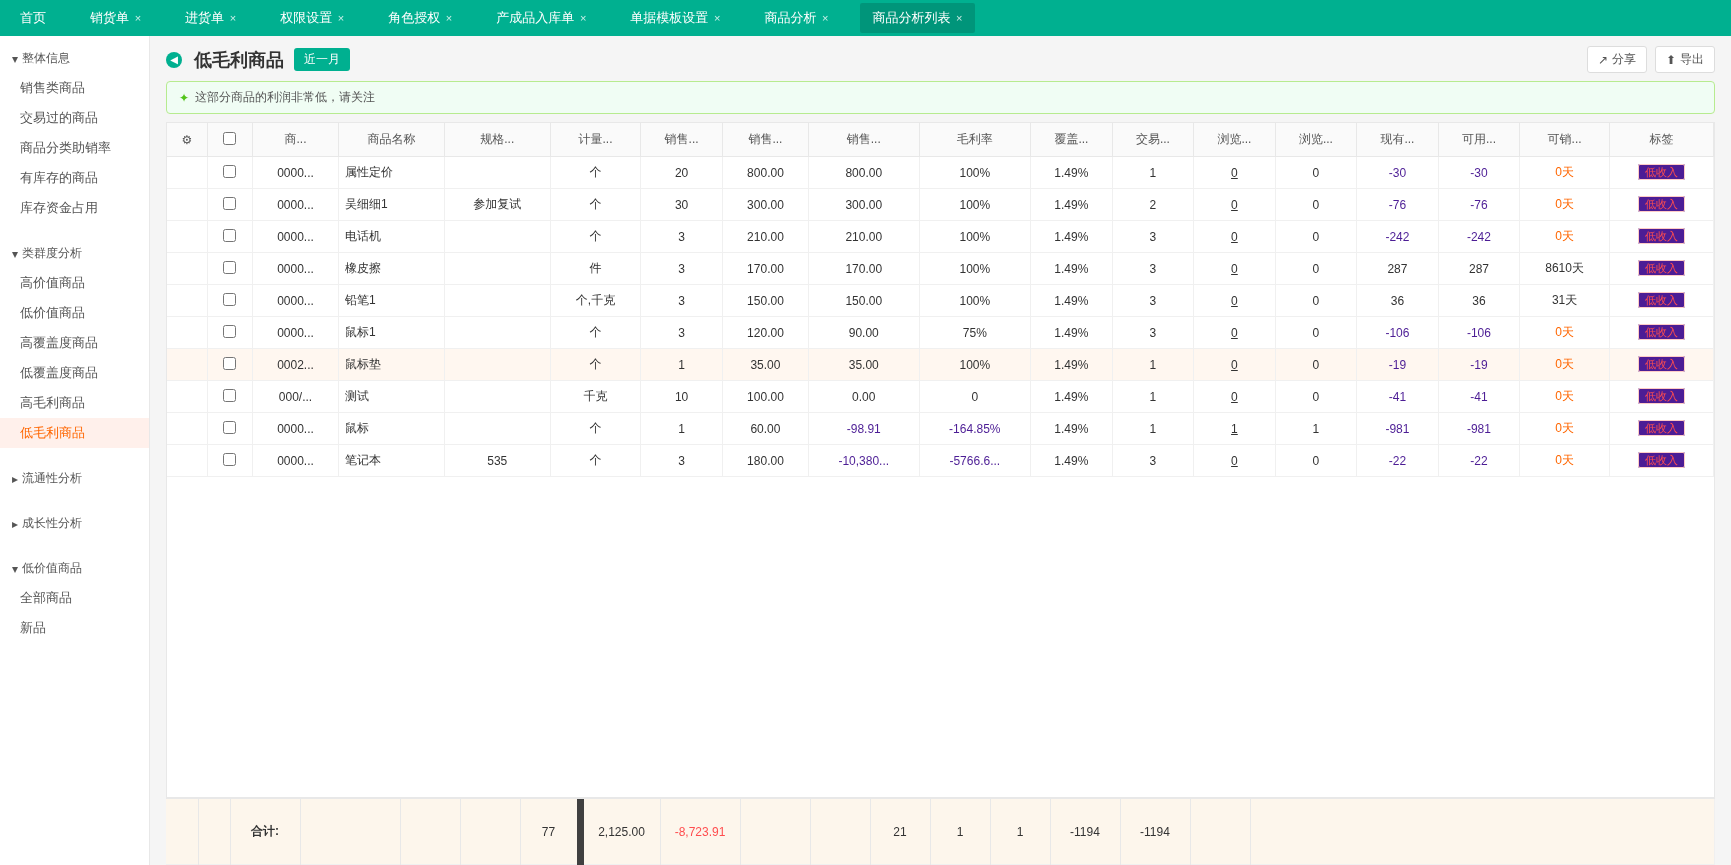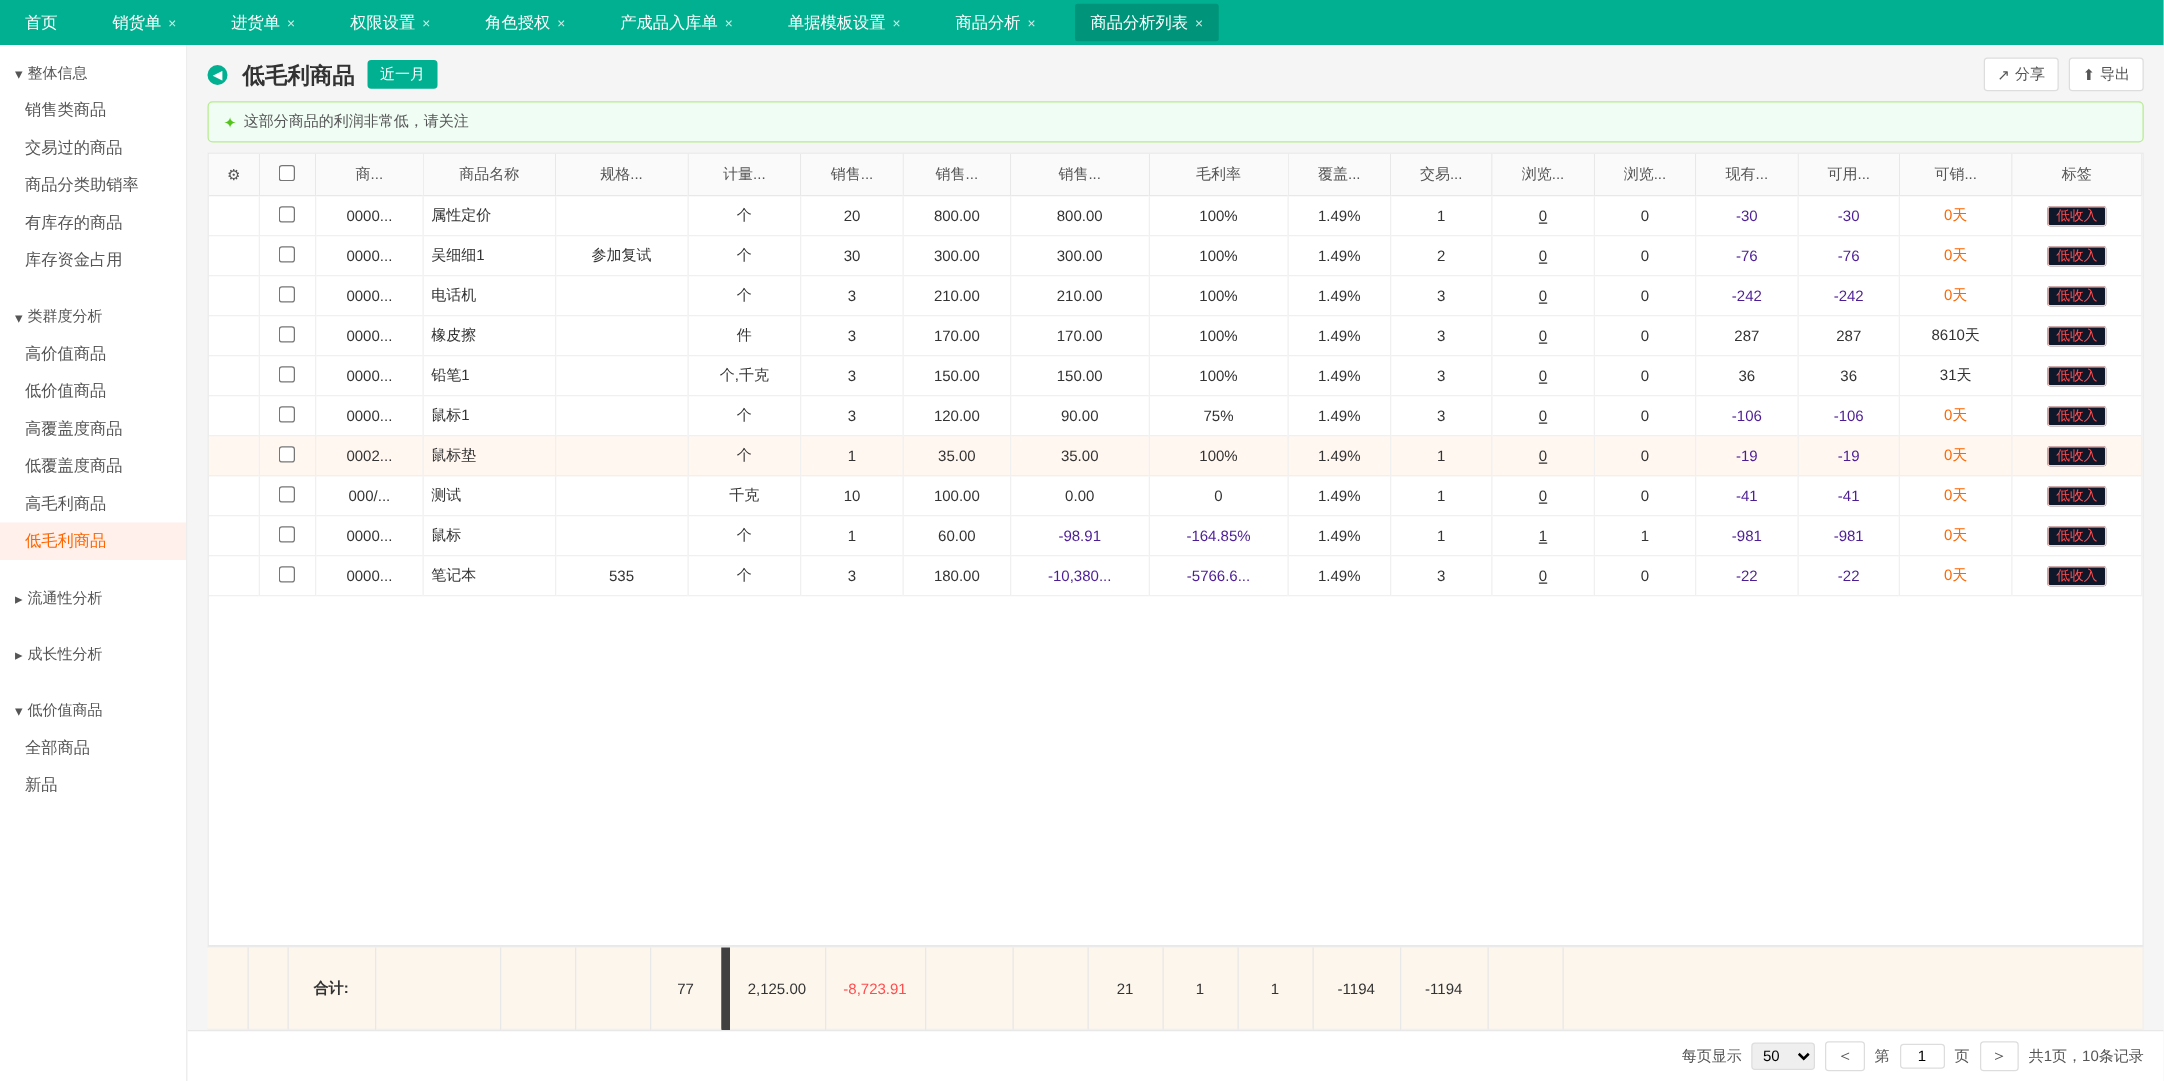--- a/index.html
+++ b/index.html
@@ -172,21 +172,21 @@
     tbody td {
       padding: 7px 6px;
       text-align: center;
       border-right: 1px solid #f0f0f0;
       color: #333;
       white-space: nowrap;
     }
     .text-red { color: #4c1d95; }
     .text-orange { color: #ff6600; }
     .tag-badge {
-      background: #0f172a;
+      background: #4c1d95;
       color: #ff4d4f;
       border: 1px solid #ffccc7;
       border-radius: 2px;
       padding: 1px 6px;
       font-size: 11px;
     }
     .underline-link { text-decoration: underline; cursor: pointer; color: #333; }
     input[type="checkbox"] { cursor: pointer; }
 
     
@@ -635,28 +635,14 @@
           <td style="width:60px; padding:8px 6px; text-align:center; border-right:1px solid #e8e8e8;">1</td>
           <td style="width:70px; padding:8px 6px; text-align:center; border-right:1px solid #e8e8e8;">-1194</td>
           <td style="width:70px; padding:8px 6px; text-align:center; border-right:1px solid #e8e8e8;">-1194</td>
           <td style="width:60px; padding:8px 6px; text-align:center; border-right:1px solid #e8e8e8;"></td>
           <td style="padding:8px 6px; text-align:center;"></td>
         </tr>
       </tbody>
         </table>
     </div>
 
-    <div class="pagination-bar">
-      <span>每页显示</span>
-      <select>
-        <option>50</option>
-        <option>20</option>
-        <option>100</option>
-      </select>
-      <button class="page-btn">＜</button>
-      <span>第</span>
-      <input class="page-input" type="text" value="1" style="">
-      <span>页</span>
-      <button class="page-btn">＞</button>
-      <span>共1页，10条记录</span>
-    </div>
   </div>
 </div>
 
 </body></html>

